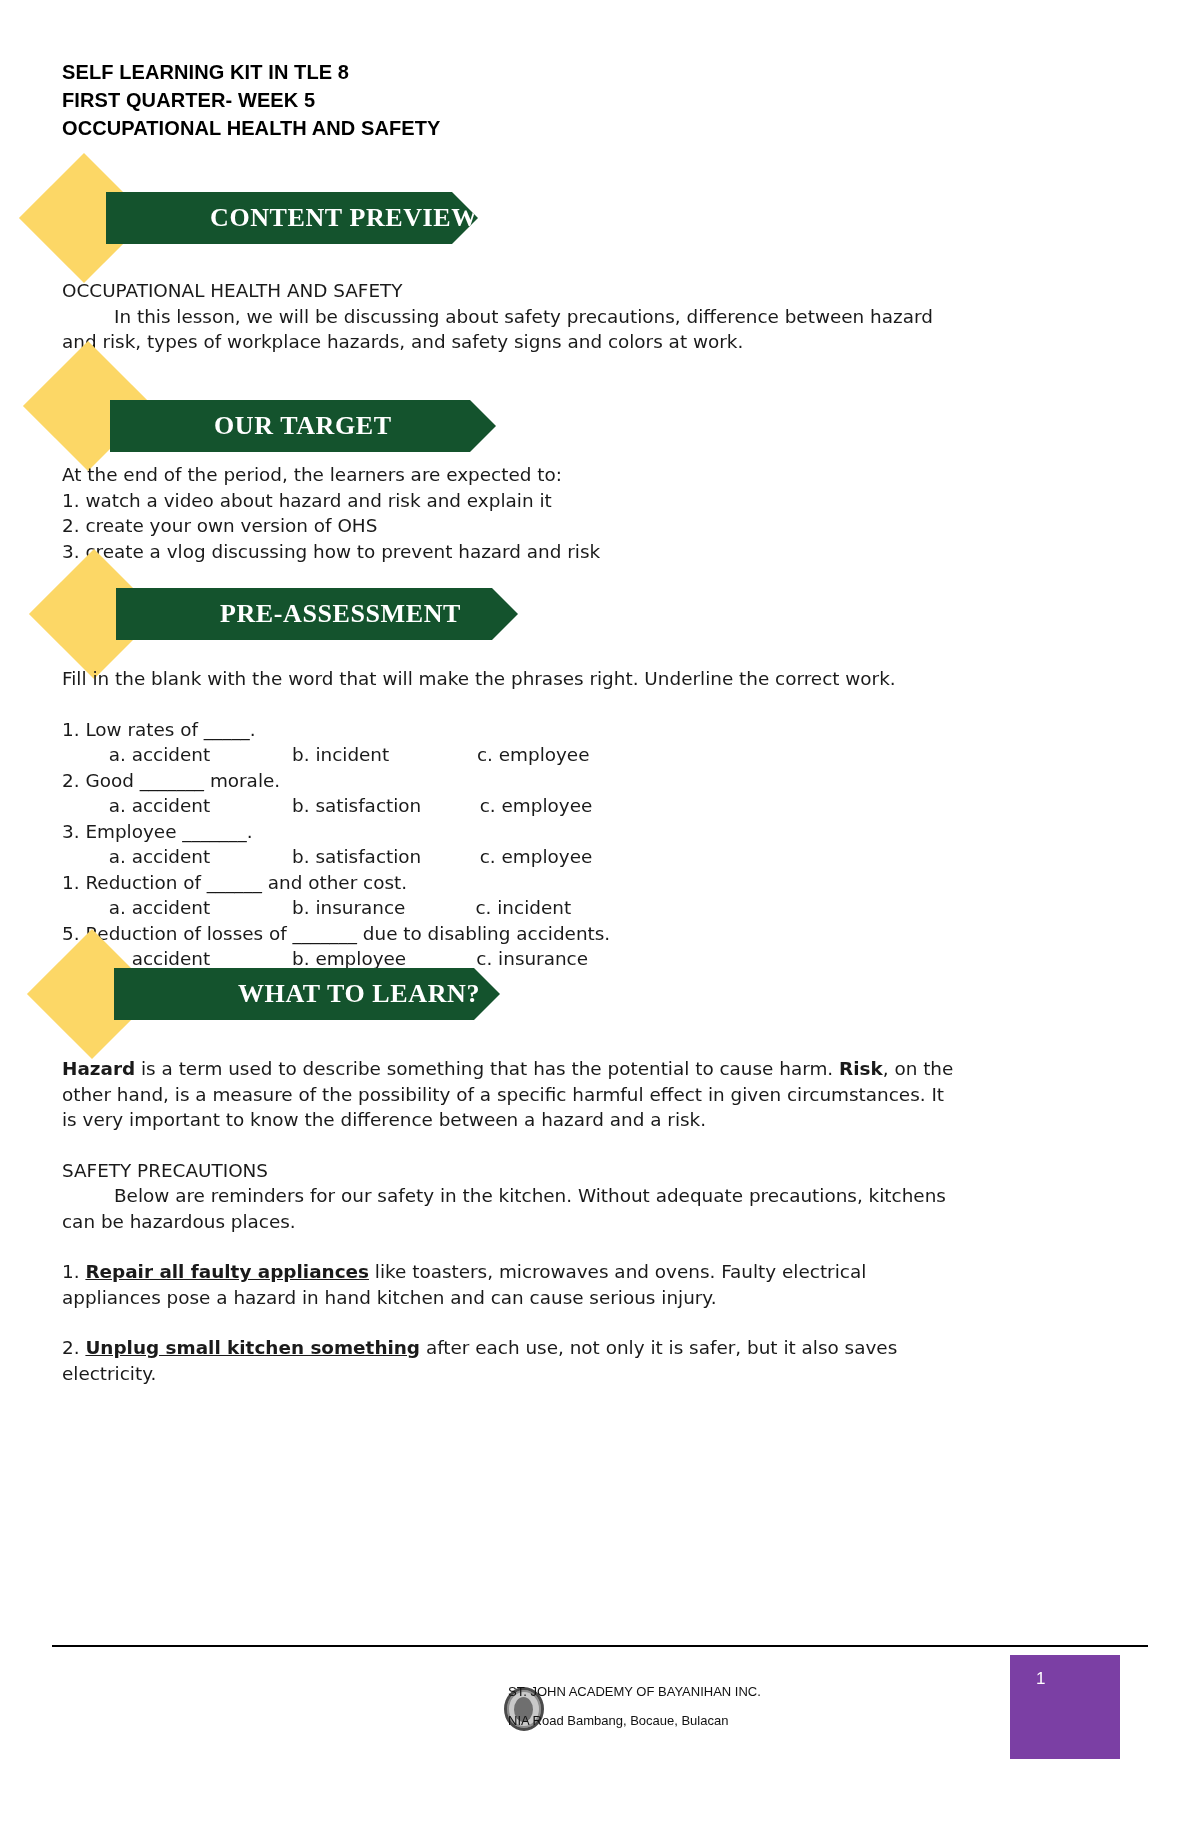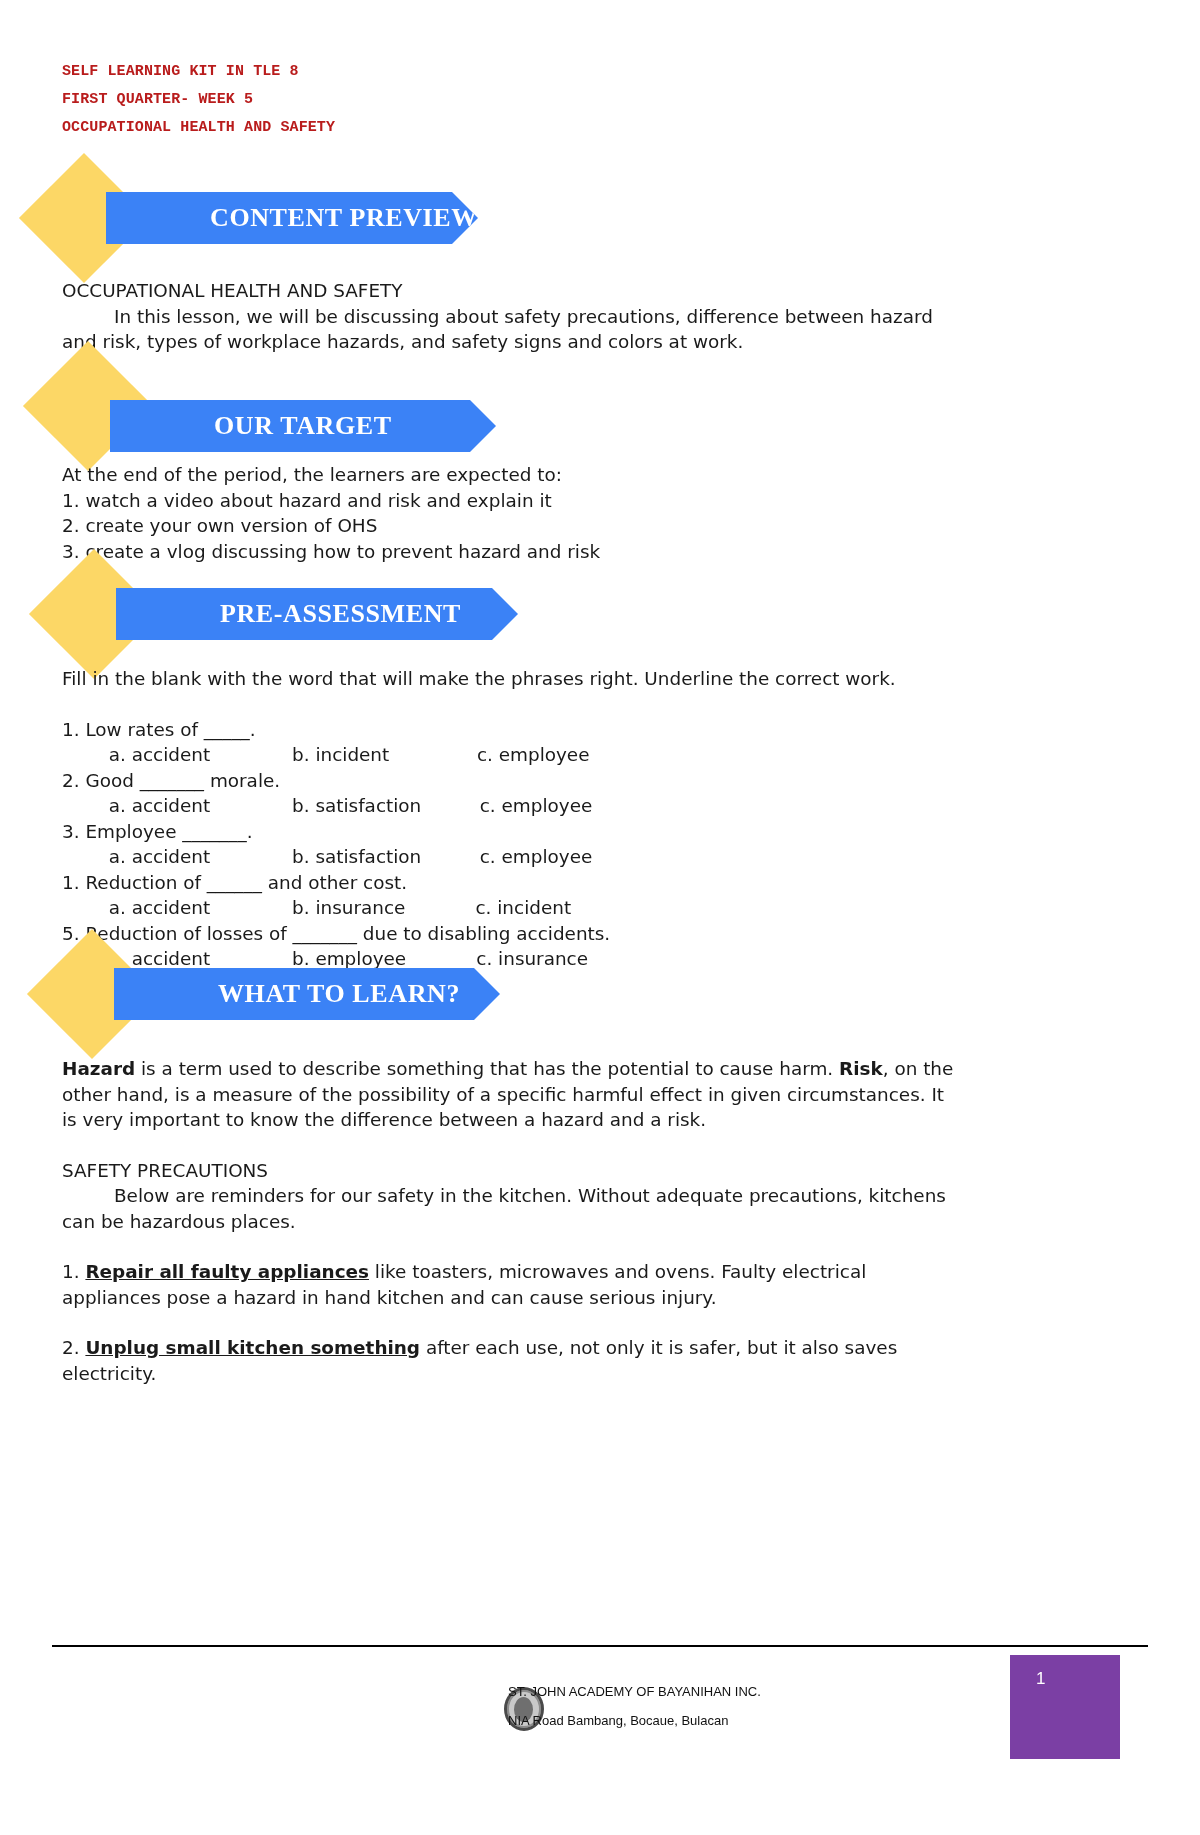--- a/index.html
+++ b/index.html
@@ -22,26 +22,26 @@
   }
 
   
   .doc-head {
     position: absolute;
     left: 62px;
     top: 58px;
     width: 900px;
   }
   .doc-head .line {
-    font-family: Liberation Mono, monospace;
+    font-family: Liberation Sans, sans-serif;
     font-weight: bold;
-    font-size: 15px;
+    font-size: 20px;
     line-height: 28px;
     letter-spacing: 0.1px;
-    color: #b91c1c;
+    color: #000000;
     white-space: nowrap;
   }
 
   
   .banner {
     position: absolute;
     height: 92px;
   }
   .banner .diamond {
     position: absolute;
@@ -50,21 +50,21 @@
     width: 92px;
     height: 92px;
     background: #FCD766;
     transform: rotate(45deg);
   }
   .banner .arrow {
     position: absolute;
     left: 68px;
     top: 20px;
     height: 52px;
-    background: #3b82f6;
+    background: #14532d;
     -webkit-clip-path: polygon(0 0, calc(100% - 26px) 0, 100% 50%, calc(100% - 26px) 100%, 0 100%);
     clip-path: polygon(0 0, calc(100% - 26px) 0, 100% 50%, calc(100% - 26px) 100%, 0 100%);
     display: flex;
     align-items: center;
   }
   .banner .arrow .label {
     font-family: "Liberation Serif", serif;
     font-weight: bold;
     color: #ffffff;
     font-size: 26px;
@@ -212,21 +212,21 @@
     <p>3. Employee _______.</p>
     <p class="opt-row">        a. accident              b. satisfaction          c. employee</p>
     <p>1. Reduction of ______ and other cost.</p>
     <p class="opt-row">        a. accident              b. insurance            c. incident</p>
     <p>5. Reduction of losses of _______ due to disabling accidents.</p>
     <p class="opt-row">        a. accident              b. employee            c. insurance</p>
   </div>
 
   <div class="banner" style="left:46px; top:948px; width:432px;">
     <div class="diamond"></div>
-    <div class="arrow" style="width:386px;">
+    <div class="arrow" style="width:386px;padding-left:20px;">
       <span class="label">WHAT TO LEARN?</span>
     </div>
   </div>
 
   <div class="tblock" style="left:62px; top:1056px; width:900px;">
     <p><b>Hazard</b><span> is a term used to describe something that has the potential to cause harm. </span><b>Risk</b><span>, on the other hand, is a measure of the possibility of a specific harmful effect in given circumstances. It is very important to know the difference between a hazard and a risk.</span></p>
     <div class="gap"></div>
     <p>SAFETY PRECAUTIONS</p>
     <p class="indent">Below are reminders for our safety in the kitchen. Without adequate precautions, kitchens can be hazardous places.</p>
     <div class="gap"></div>

